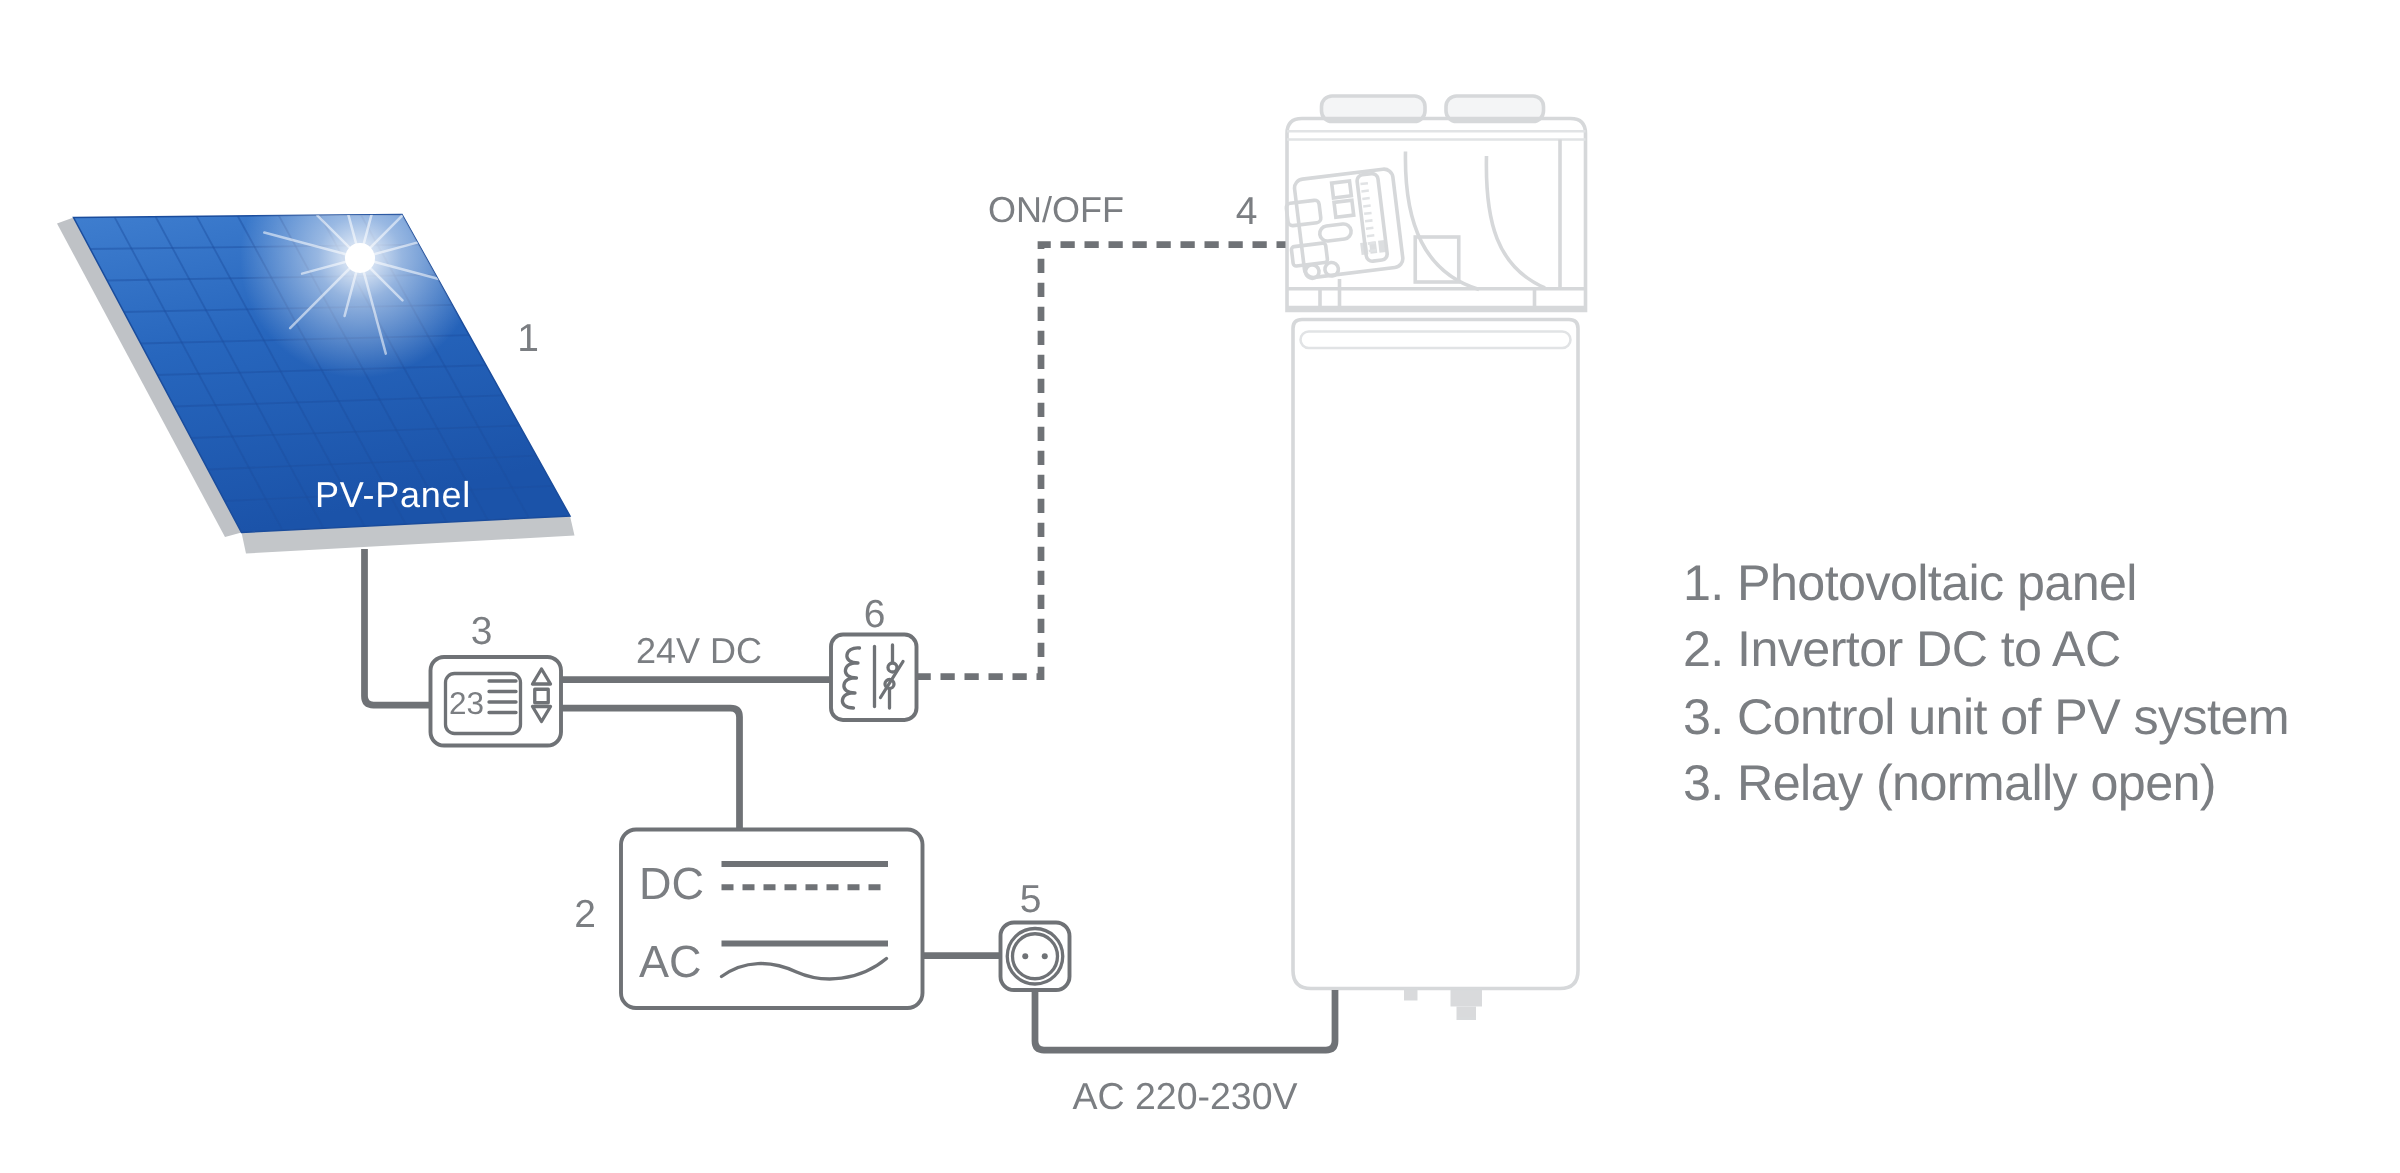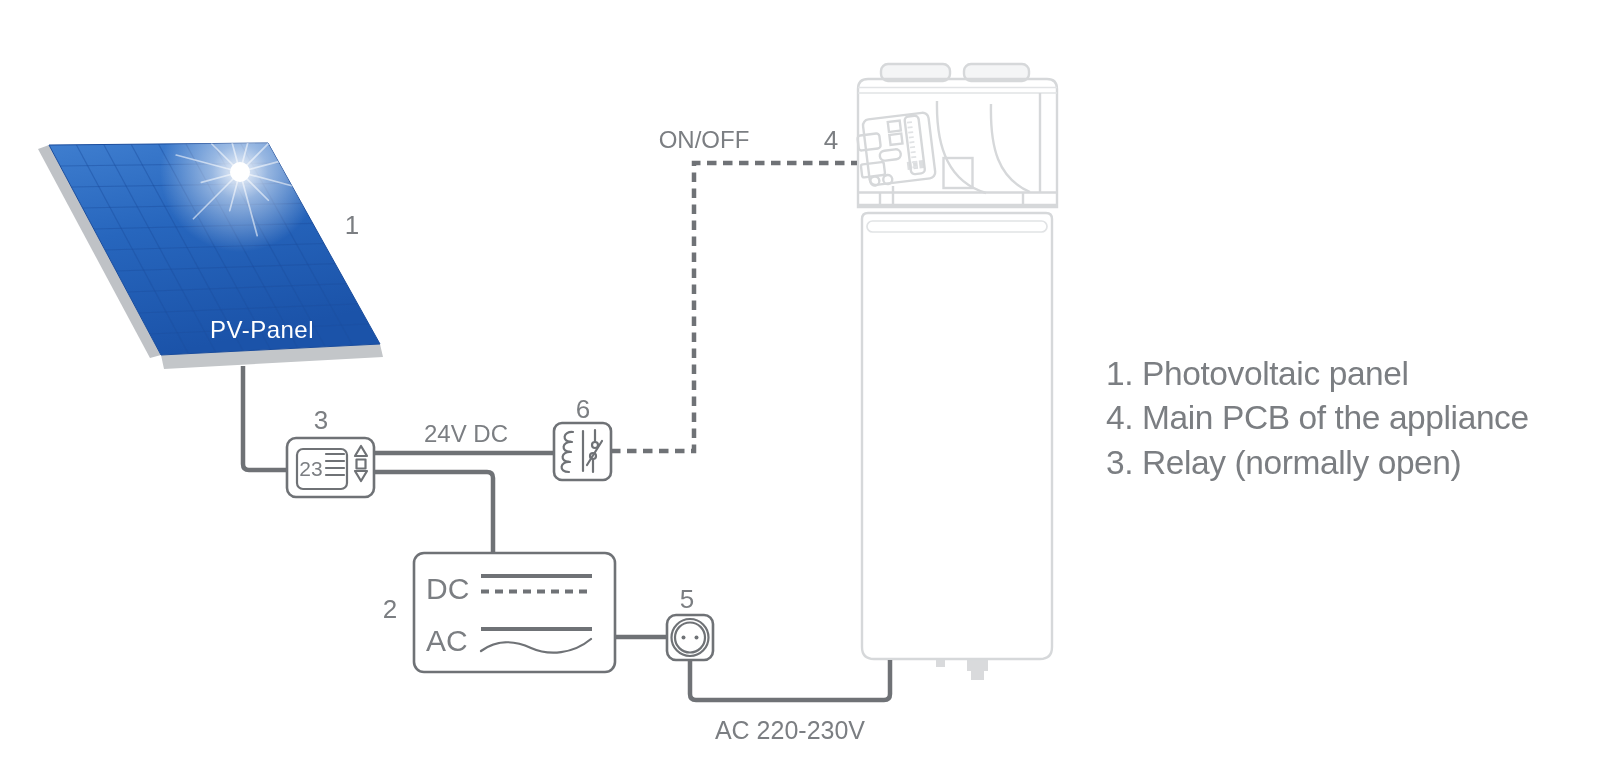--- a/index.html
+++ b/index.html
@@ -20,21 +20,21 @@
   .tank-fill{fill:#f4f5f6;}
   
   .txt{fill:var(--text,#7b7e82);}
   .lbl{font-size:24px;}
   .lbl-md{font-size:25px;}
   .num{font-size:26px;}
   .rowlbl{font-size:30px;}
   .disp{font-size:21px;}
   .pv-label{fill:#ffffff;font-size:24px;letter-spacing:.5px;}
   
-  .legend{position:absolute;left:1106px;top:352px;margin:0;padding:0;list-style:none;
+  .legend{position:absolute;left:1106px;top:352px;margin:16px;padding:0;list-style:none;
           font-size:33.5px;line-height:44.4px;letter-spacing:-.4px;color:var(--text,#7b7e82);}
 </style>
 </head>
 <body>
 
 <div class="stage">
 
 <svg width="1600" height="782" viewBox="0 0 1600 782">
   <defs>
     <linearGradient id="pvGrad" x1="0" y1="0" x2="0.35" y2="1">
@@ -193,17 +193,18 @@
     <circle cx="683.5" cy="637.5" r="2" class="dotfill"></circle>
     <circle cx="696.5" cy="637.5" r="2" class="dotfill"></circle>
   </g>
   <text x="687" y="608" text-anchor="middle" class="txt num">5</text>
   <text x="790" y="739" text-anchor="middle" class="txt lbl-md">AC 220-230V</text>
 </svg>
 
 
 <ol class="legend">
   <li>1. Photovoltaic panel</li>
-  <li>4. Main PCB of the appliance</li>
+  <li>2. Invertor DC to AC</li>
+  <li>3. Control unit of PV system</li>
   <li>3. Relay (normally open)</li>
 </ol>
 
 </div>
 
 </body></html>

